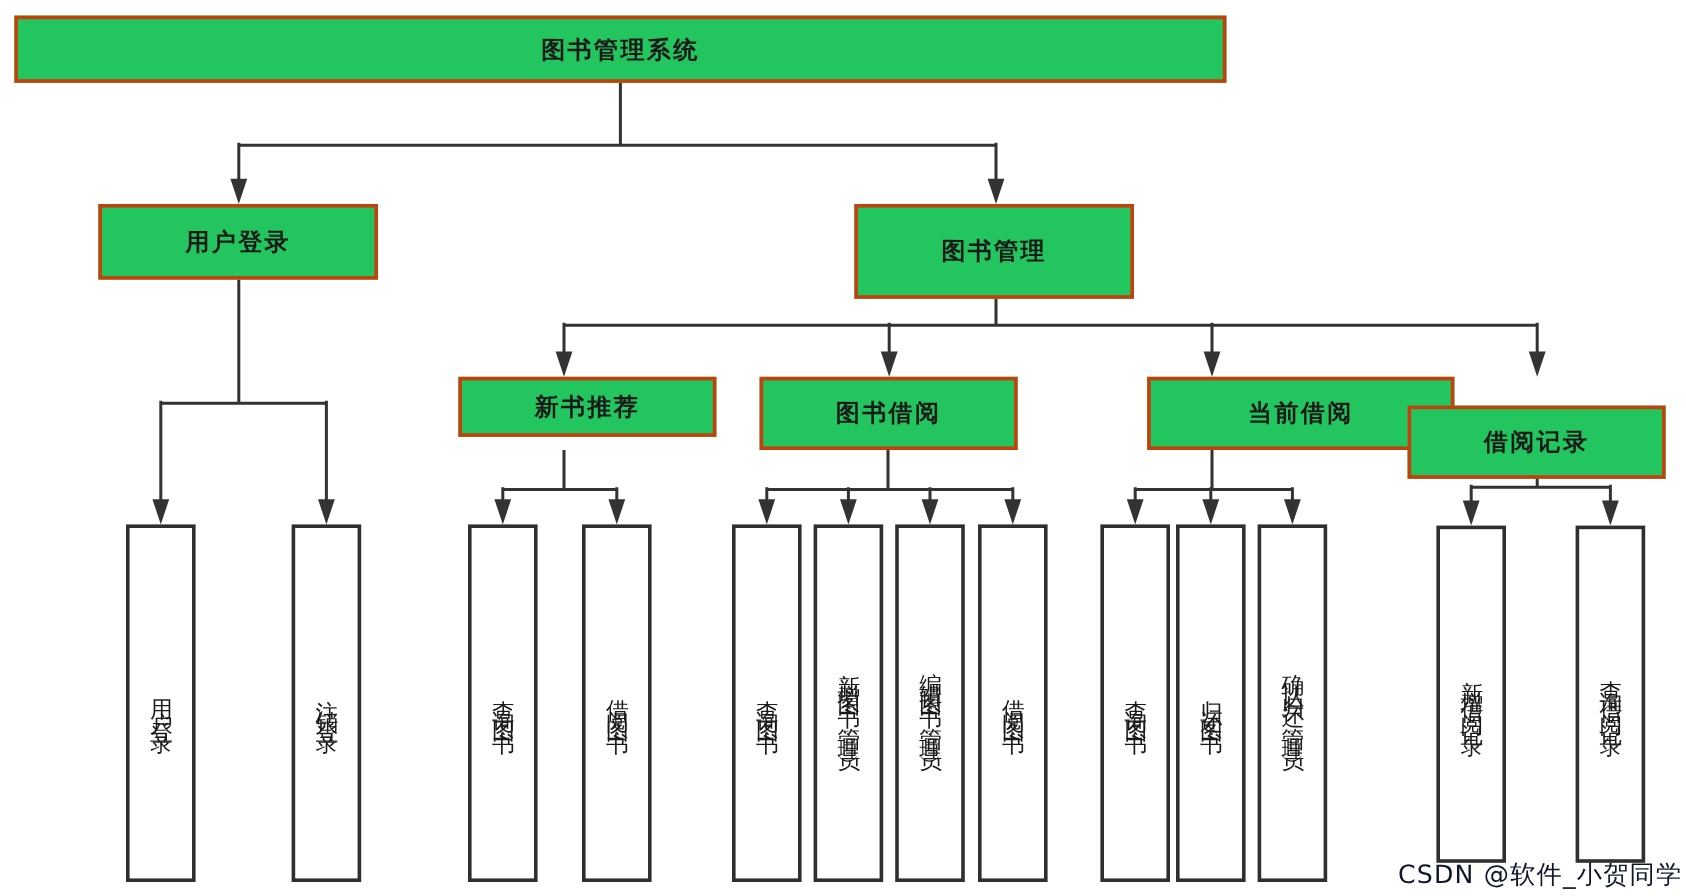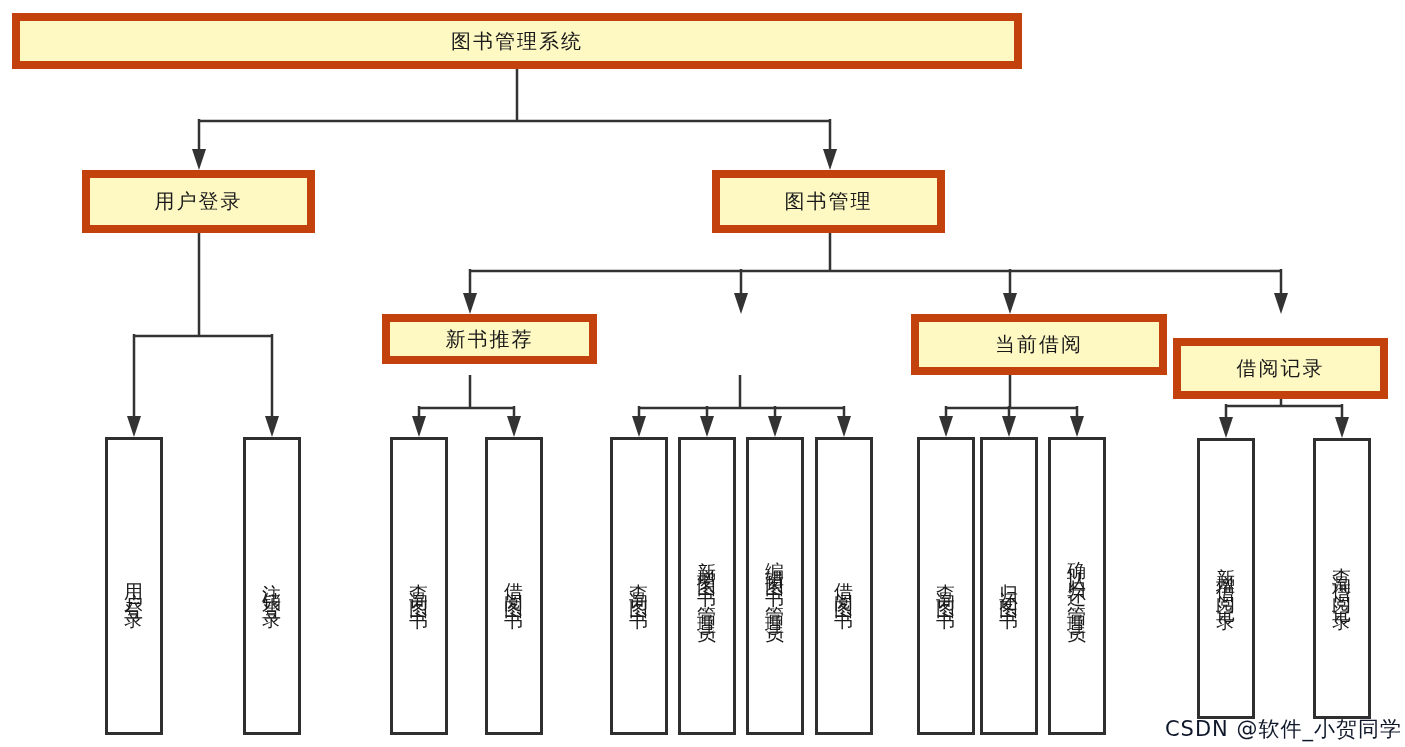--- a/index.html
+++ b/index.html
@@ -17,29 +17,30 @@
   }
   .wires {
     position: absolute;
     left: 0;
     top: 0;
     pointer-events: none;
   }
   .node {
     position: absolute;
     box-sizing: border-box;
-    background: #fef9c3;
-    border: 8px solid #c2410c;
+    background: #22c55e;
+    border: 3px solid #c2410c;
     display: flex;
     align-items: center;
     justify-content: center;
     color: #1a1a1a;
     font-size: 20px;
     letter-spacing: 2px;
     white-space: nowrap;
+    font-weight: bold;
   }
   .leaf {
     position: absolute;
     box-sizing: border-box;
     width: 58px;
     background: #ffffff;
     border: 3px solid #2f2f2f;
     display: flex;
     align-items: center;
     justify-content: center;
@@ -120,24 +121,25 @@
       <polygon points="1002,416 1016,416 1009,437"></polygon>
       <polygon points="1070,416 1084,416 1077,437"></polygon>
       <polygon points="1219,417 1233,417 1226,438"></polygon>
       <polygon points="1335,417 1349,417 1342,438"></polygon>
     </g>
   </svg>
 
   <div class="node" style="left:12px; top:13px; width:1010px; height:56px;">图书管理系统</div>
 
   <div class="node" style="left:82px; top:170px; width:233px; height:63px;">用户登录</div>
-  <div class="node" style="left:712px; top:170px; width:233px; height:63px;">图书管理</div>
+  <div class="node" style="left:712px; top:170px; width:233px; height:79px;">图书管理</div>
 
   <div class="node" style="left:382px; top:314px; width:215px; height:50px;">新书推荐</div>
-  <div class="node" style="left:911px; top:314px; width:256px; height:61px;">当前借阅</div>
+  <div class="node" style="left:633px; top:314px; width:215px; height:61px;">图书借阅</div>
+  <div class="node" style="left:956px; top:314px; width:256px; height:61px;">当前借阅</div>
   <div class="node" style="left:1173px; top:314px; width:215px; height:61px;margin-top:24px;">借阅记录</div>
 
   <div class="leaf" style="left:105px; top:437px; height:298px;">
     <span>用户登录</span>
   </div>
   <div class="leaf" style="left:243px; top:437px; height:298px;">
     <span>注销登录</span>
   </div>
 
   <div class="leaf" style="left:390px; top:437px; height:298px;">

